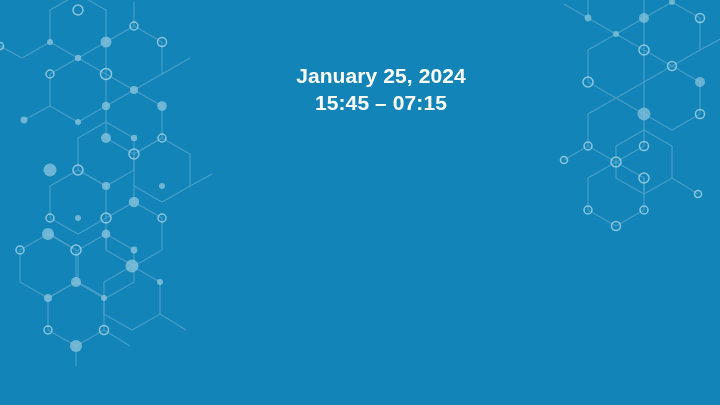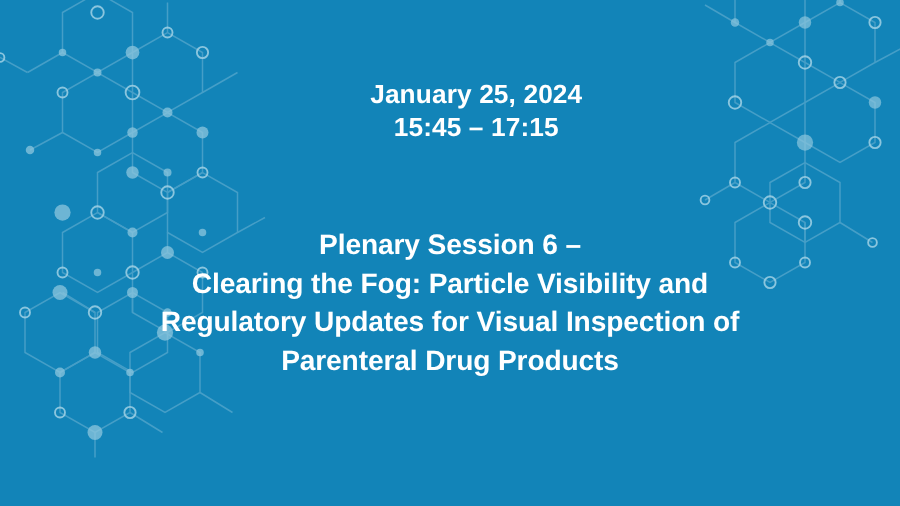--- a/index.html
+++ b/index.html
@@ -201,26 +201,20 @@
         <circle cx="170" cy="194" r="3.5"></circle>
         <circle cx="36" cy="160" r="3.5"></circle>
       </g>
     </svg>
   </div>
 
   <div class="content">
 
     <div class="datetime">
       <div>January 25, 2024</div>
-      <div>15:45 – 17:15</div>
+      <div>15:45 – 07:15</div>
     </div>
 
-    <div class="session-title">
-      <span class="line">Plenary Session 6 –</span>
-      <span class="line">Clearing the Fog: Particle Visibility and</span>
-      <span class="line">Regulatory Updates for Visual Inspection of</span>
-      <span class="line">Parenteral Drug Products</span>
-    </div>
 
   </div>
 
 
 </div>
 
 </body></html>

